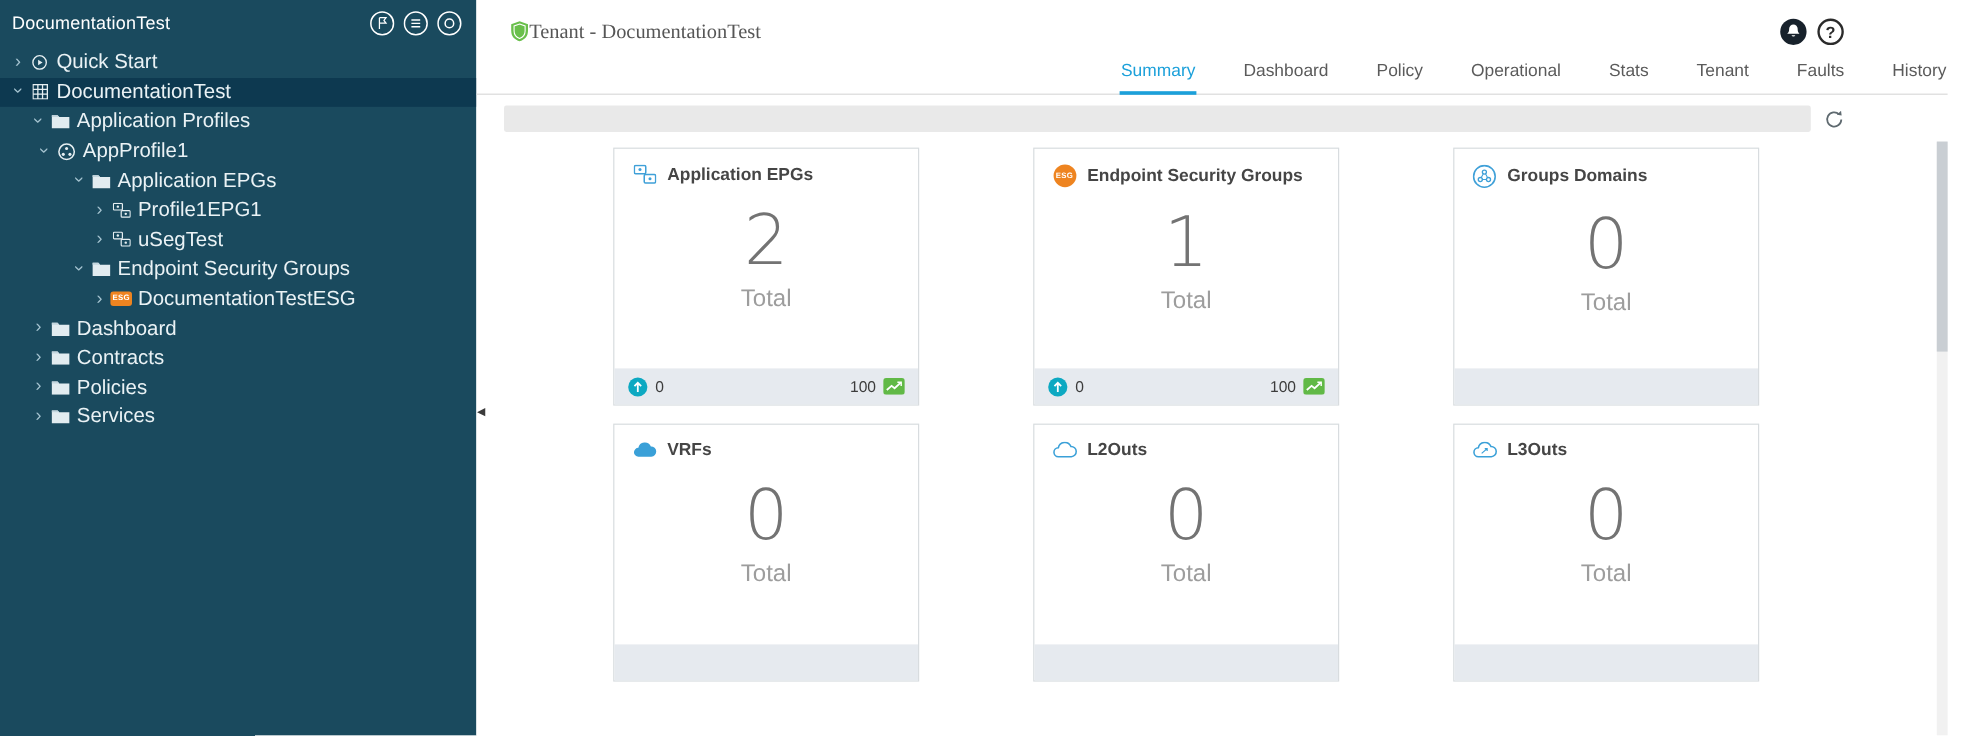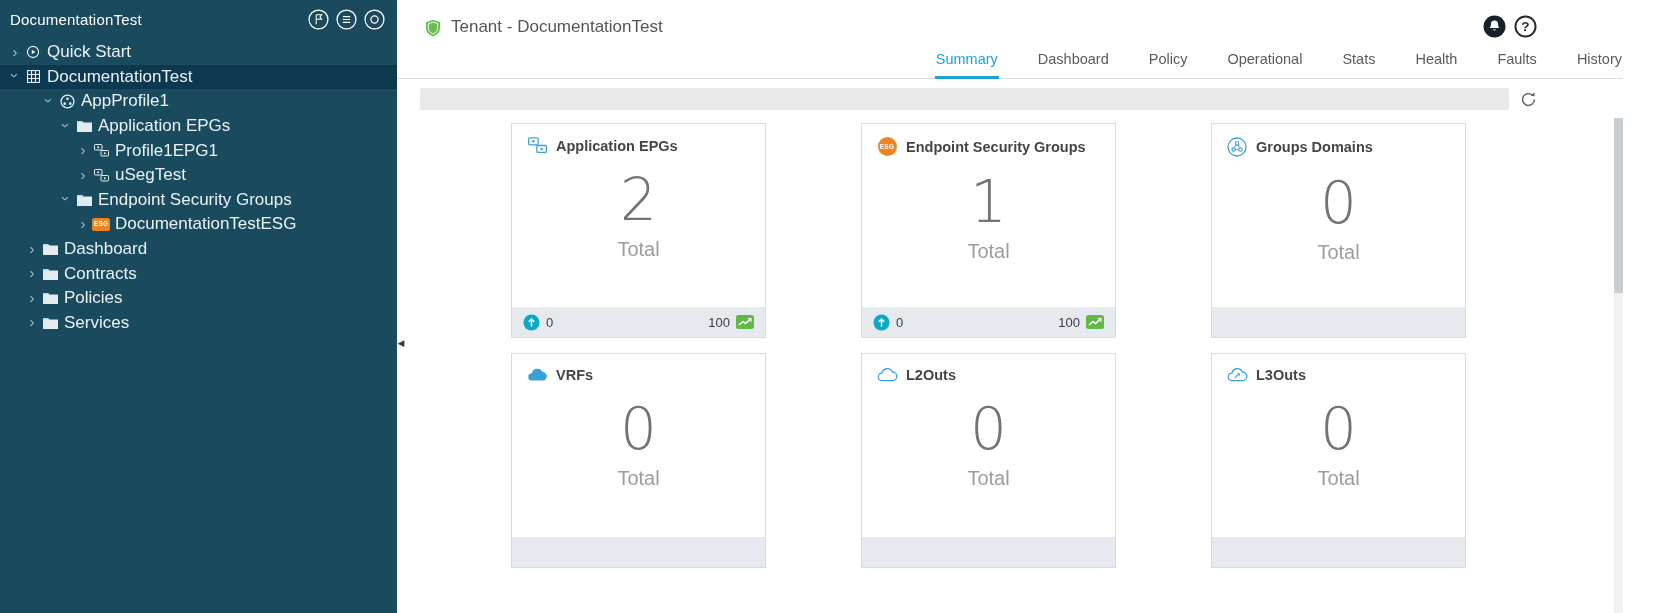--- a/index.html
+++ b/index.html
@@ -28,21 +28,21 @@
   .esg-badge-lg { width:19px; height:19px; border-radius:50%; background:#ee8420; color:#fff; font-size:6.5px;
                   font-weight:bold; display:flex; align-items:center; justify-content:center; letter-spacing:.2px; }
 
   .collapse-handle { position:absolute; right:-9px; top:332px; width:10px; height:22px; display:flex;
                      align-items:center; justify-content:center; color:#3a3a3a; font-size:9px; cursor:pointer; z-index:5; }
 
   
   .main { flex:1; position:relative; background:#fff; }
   .main-header { height:45px; display:flex; align-items:center; justify-content:space-between;
                  padding:8px 86px 0 28px; }
-  .page-title-wrap { display:flex; align-items:flex-end; gap:10px; }
+  .page-title-wrap { display:flex; align-items:flex-start; gap:0;font-family:Liberation Serif, serif; }
   .page-title { font-size:17px; color:#565656; }
   .header-icons { display:flex; align-items:center; gap:8px; }
   .header-icon { cursor:pointer; display:flex; }
 
   .tabs { display:flex; justify-content:flex-end; column-gap:38px; 
           border-bottom:1px solid #dadada; }
   .tab { font-size:14.5px; color:#5b5b5b; padding:6px 1px 9px; border-bottom:3px solid transparent;
          margin-bottom:-1px; cursor:pointer; }
   .tab.active { color:#1ba0da; border-bottom-color:#1ba0da; }
 
@@ -111,21 +111,31 @@
         <div class="tree-item selected" style="padding-left: 8px;">
     <span class="expander expanded">›</span>
     <span class="tree-icon">
             <svg width="13" height="13" viewBox="0 0 12 12">
               <rect x=".5" y=".5" width="11" height="11" fill="none" stroke="#e6eff2"></rect>
               <path d="M.5 4.2h11 M.5 7.8h11 M4.2 .5v11 M7.8 .5v11" stroke="#e6eff2" stroke-width="1"></path>
             </svg>
           </span>
     <span class="tree-label">DocumentationTest</span>
   </div>
-        <div class="tree-item" style="padding-left: 42px;">
+        <div class="tree-item" style="padding-left: 25px;">
+    <span class="expander expanded">›</span>
+    <span class="tree-icon">
+            <svg width="15" height="12" viewBox="0 0 15 12">
+              <path d="M0 1 h5 l1.4 1.6 H15 V12 H0 z" fill="#e2ecf0"></path>
+              <path d="M0 1 h5 l1.4 1.6 H0 z" fill="#c3d6de"></path>
+            </svg>
+          </span>
+    <span class="tree-label">Application Profiles</span>
+  </div>
+        <div class="tree-item" style="padding-left: 30px;">
     <span class="expander expanded">›</span>
     <span class="tree-icon">
             <svg width="15" height="15" viewBox="0 0 14 14">
               <circle cx="7" cy="7" r="6" fill="none" stroke="#e6eff2" stroke-width="1.2"></circle>
               <circle cx="7" cy="4.4" r="1.2" fill="#e6eff2"></circle>
               <circle cx="4.4" cy="9" r="1.2" fill="#e6eff2"></circle>
               <circle cx="9.6" cy="9" r="1.2" fill="#e6eff2"></circle>
             </svg>
           </span>
     <span class="tree-label">AppProfile1</span>
@@ -256,21 +266,21 @@
         </span>
       </div>
     </div>
 
     <nav class="tabs">
         <div class="tab active">Summary</div>
         <div class="tab">Dashboard</div>
         <div class="tab">Policy</div>
         <div class="tab">Operational</div>
         <div class="tab">Stats</div>
-        <div class="tab">Health</div>
+        <div class="tab">Tenant</div>
         <div class="tab">Faults</div>
         <div class="tab">History</div>
       </nav>
 
     <div class="toolbar">
       <div class="toolbar-bar"></div>
       <span class="refresh">
         <svg width="17" height="17" viewBox="0 0 17 17">
             <path d="M14.4 8.5 a5.9 5.9 0 1 1 -1.8-4.2" fill="none" stroke="#5f6a70" stroke-width="1.5"></path>
             <path d="M14.2 1.2 l.5 4 -4-.5 z" fill="#5f6a70"></path>

